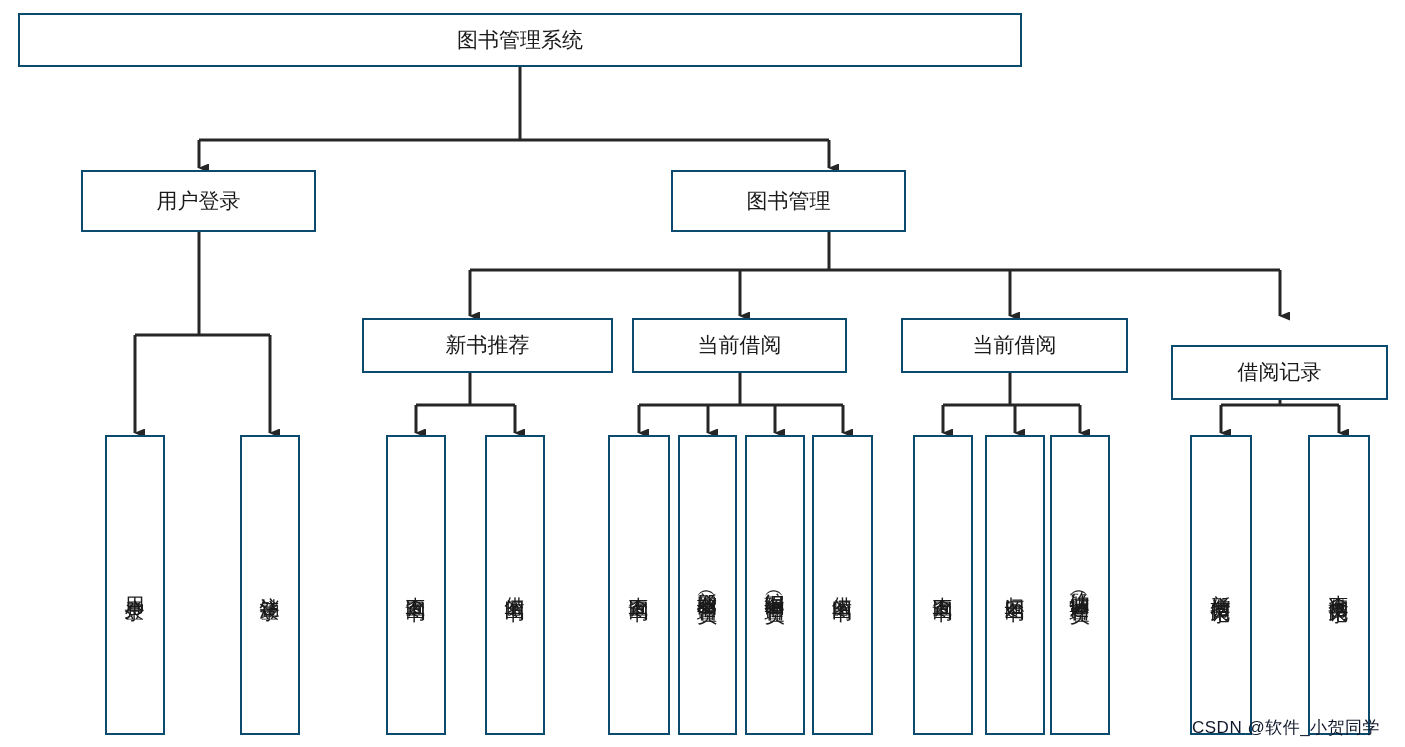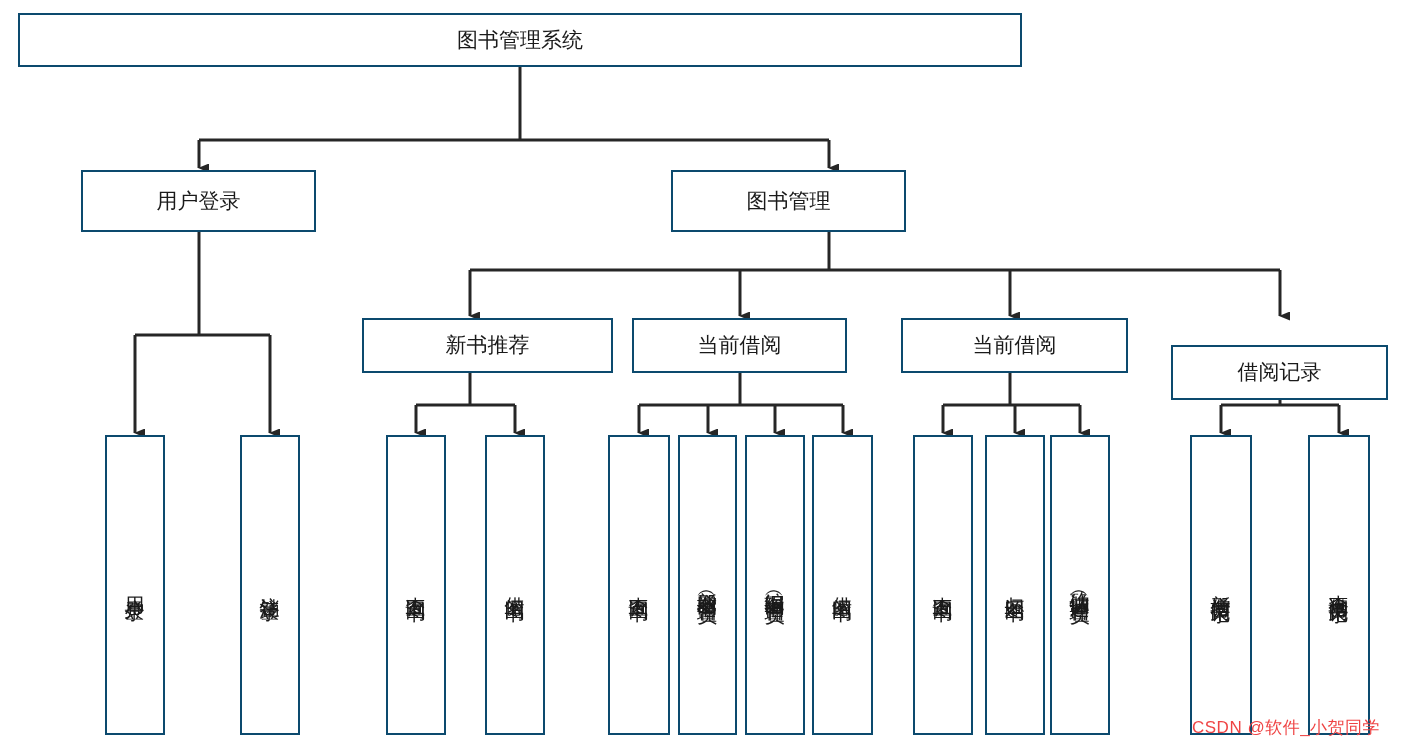--- a/index.html
+++ b/index.html
@@ -163,14 +163,14 @@
       <div class="node vert" style="left: 1050px; top: 435px; width: 60px; height: 300px;">
         <span class="node-label">确认归还（管理员）</span>
       </div>
       <div class="node vert" style="left: 1190px; top: 435px; width: 62px; height: 300px;">
         <span class="node-label">新增借阅记录</span>
       </div>
       <div class="node vert" style="left: 1308px; top: 435px; width: 62px; height: 300px;">
         <span class="node-label">查询借阅记录</span>
       </div>
     </div>
-  <div class="watermark" style="left: 1192px; top: 716px; color: #ef4444;">CSDN @软件_小贺同学</div>
+  <div class="watermark" style="left: 1192px; top: 716px; color: #0f172a;">CSDN @软件_小贺同学</div>
 </div>
 
 </body></html>

